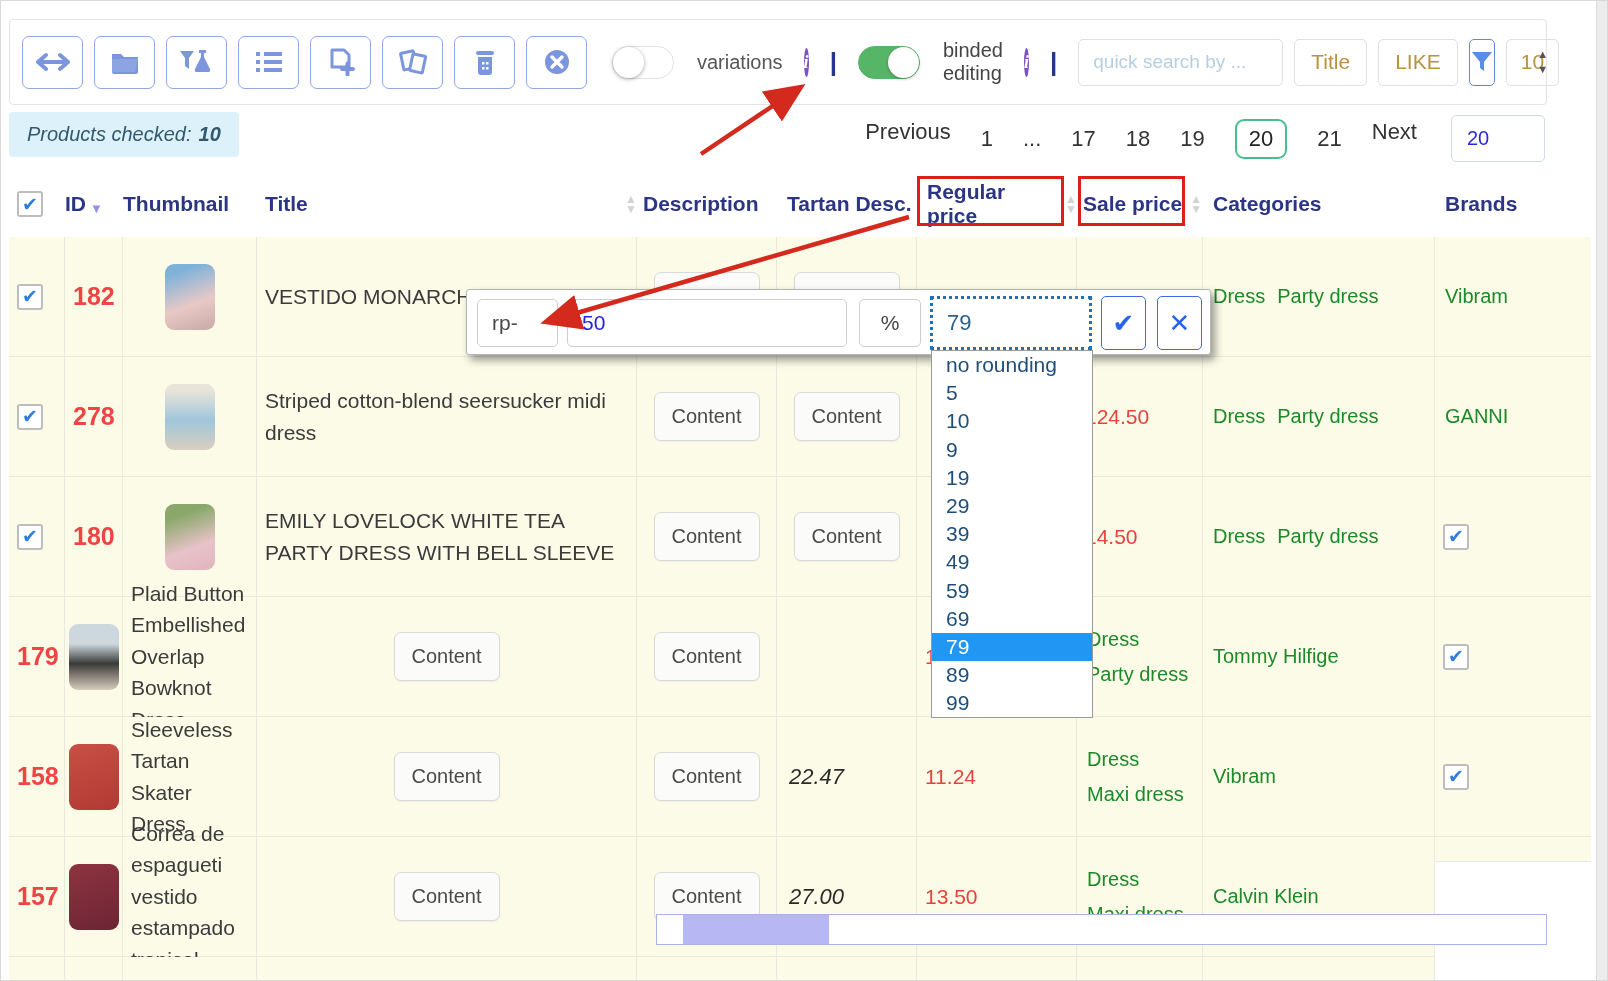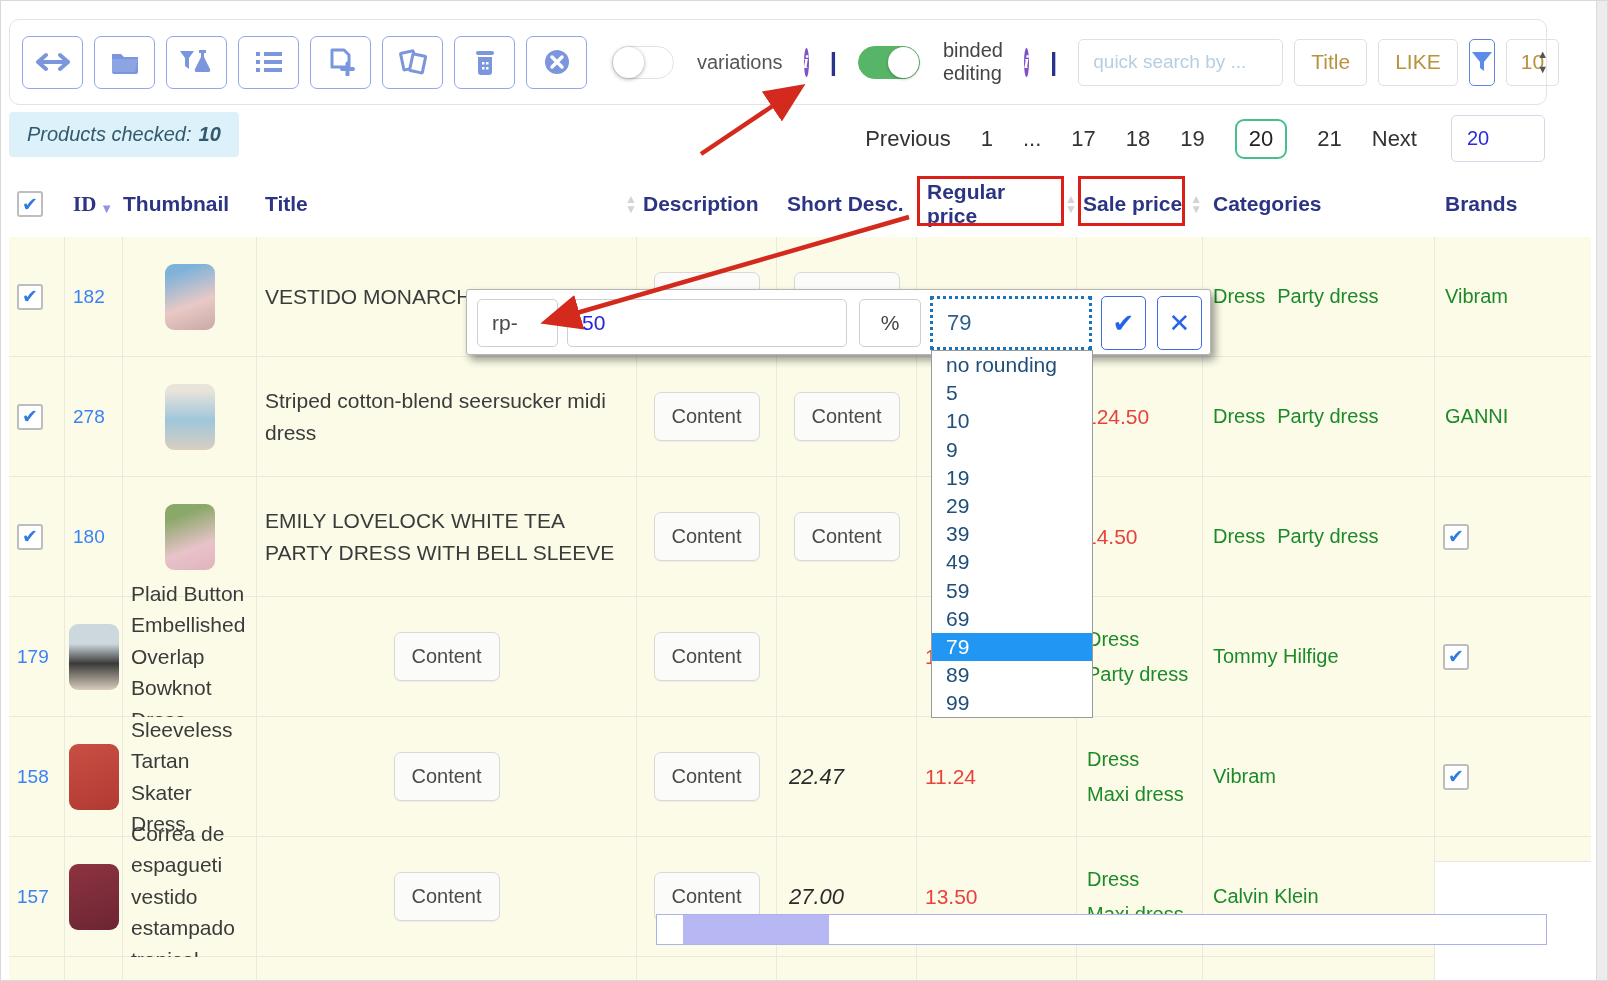--- a/index.html
+++ b/index.html
@@ -1,21 +1,21 @@
 <!DOCTYPE html>
 <html><head>
 <meta charset="utf-8">
 <style>
   * { margin:0; padding:0; box-sizing:border-box; font-family:"Liberation Sans","DejaVu Sans",sans-serif; }
   html,body { background:#fff; }
   #page { position:relative; width:1608px; height:981px; background:#fff; overflow:hidden; border:1px solid #d9d9d9; }
   #right-strip { position:absolute; right:0; top:0; width:11px; height:100%; background:#ececec; border-left:1px solid #dcdcdc; }
 
   
-  #toolbar { position:absolute; left:8px; top:18px; width:1538px; height:86px; border:1px solid #e3e3e3; border-radius:10px;
+  #toolbar { position:absolute; left:8px; top:18px; width:1538px; height:86px; border:1px solid #e3e3e3; border-radius:4px;
              display:flex; align-items:center; padding:0 12px; gap:11px; background:#fff; }
   .tb-btn { width:61px; height:53px; border:1px solid #8fa7e4; border-radius:7px; background:#fff; display:flex;
             align-items:center; justify-content:center; cursor:pointer; flex:0 0 auto; }
   .tb-btn svg { display:block; }
   .tb-ic { color:#7b96dc; }
   .sep { color:#27348b; font-size:26px; font-weight:700; margin:0 10px; }
   .switch { width:62px; height:33px; border-radius:17px; border:1px solid #e2e2e2; background:#fff; position:relative; cursor:pointer; flex:0 0 auto; }
   .switch .knob { position:absolute; top:0px; left:0px; width:31px; height:31px; border-radius:50%; background:#fff;
                   box-shadow:0 1px 4px rgba(0,0,0,.35); }
   .switch.on { background:#57b567; border-color:#57b567; }
@@ -27,35 +27,35 @@
   #quick-search::placeholder { color:#b6cfe2; }
   .gold-btn { height:47px; border:1px solid #e0e0e0; border-radius:5px; background:#fff; color:#b9923e; font-size:21px; padding:0 16px; cursor:pointer; }
   #filter-btn { width:47px; height:47px; border:1px solid #5e88d5; border-radius:5px; background:#fff; display:flex; align-items:center; justify-content:center; cursor:pointer; }
   #page-size { width:88px; height:47px; border:1px solid #e0e0e0; border-radius:5px; display:flex; align-items:center; padding:0 14px; color:#b9923e; font-size:21px; position:relative; cursor:pointer; }
   #page-size .spin { position:absolute; right:10px; top:7px; display:flex; flex-direction:column; color:#555; font-size:11px; line-height:15px; }
 
   
   #checked-badge { position:absolute; left:8px; top:111px; height:45px; background:#dcf1fa; border-radius:4px; display:flex; align-items:center; padding:0 18px;
                    color:#33596e; font-size:20px; font-style:italic; }
   #checked-badge b { margin-left:7px; font-style:italic; }
-  #pagination { position:absolute; top:118px; right:62px; display:flex; align-items:center; gap:30px; font-size:22px; color:#333; }
+  #pagination { position:absolute; top:118px; right:62px; display:flex; gap:30px; font-size:22px; color:#333; }
   .pg-item { cursor:pointer; }
   .pg-num.current { border:2px solid #45c08a; border-radius:9px; padding:5px 12px; color:#222; }
   #page-input { position:absolute; top:114px; right:62px; width:94px; height:47px; border:1px solid #d4d9e8; border-radius:5px; font-size:20px;
                 color:#2b2bdd; padding:0 15px; outline:none; }
 
   
   #grid { position:absolute; left:8px; top:170px; width:1582px; display:grid;
           grid-template-columns:56px 58px 134px 380px 140px 140px 160px 126px 232px 156px; }
   .hcell { height:66px; background:#fff; display:flex; align-items:center; color:#2c3484; font-size:21px; font-weight:700; }
   .cell { height:120px; background:#fbfbe8; border-right:1px solid #e9e9dd; border-bottom:1px solid #e9e9dd; display:flex; align-items:center; }
   .cell:nth-child(10n) { border-right:none; }
   .checkbox { width:26px; height:26px; background:#fff; border:2px solid #bdbdbd; border-radius:3px; margin-left:8px; display:flex; align-items:center;
               justify-content:center; color:#2e7ce0; font-size:19px; font-weight:900; cursor:pointer; line-height:1; }
-  .idtxt { color:#3b82f6; font-size:19px; margin-left:8px; }
+  .idtxt { color:#ef4444; font-size:25px; margin-left:8px;font-weight:bold; }
   .thumb { width:50px; height:66px; border-radius:9px; margin:0 auto; }
   .thumb-0 { background:linear-gradient(160deg,#7fb2d9 15%,#e8c9c6 60%,#c9a9a6 100%); }
   .thumb-1 { background:linear-gradient(180deg,#e8e4da 10%,#9fc6da 55%,#d9cfc0 100%); }
   .thumb-2 { background:linear-gradient(160deg,#8aa86a 20%,#e8c3c9 65%,#e0b4bc 100%); }
   .thumb-3 { background:linear-gradient(180deg,#cdd8de 30%,#3a3a38 60%,#d8cdbd 100%); }
   .thumb-4 { background:linear-gradient(160deg,#c94f43 0%,#b13a34 100%); }
   .thumb-5 { background:linear-gradient(160deg,#8e3340 0%,#6c2534 100%); }
   .titletxt { font-size:21px; color:#3b3b3b; padding:0 6px 0 8px; line-height:1.5; }
   .content-btn { margin:0 auto; width:106px; height:49px; background:#fbfbf9; border:1px solid #d9d9d9; border-radius:7px; color:#4a4a4a;
                  font-size:20px; cursor:pointer; box-shadow:0 1px 1px rgba(0,0,0,.05); }
@@ -226,38 +226,38 @@
       </span>
     <span class="pg-item">Next</span>
   </div>
   <input id="page-input" value="20" style="">
 
   <div id="grid">
     <div class="hcell">
         <span class="checkbox">✔</span>
       </div>
     <div class="hcell">
-        <span style="margin-left:8px;font-family:Liberation Serif, serif;">ID</span>
+        <span style="">ID</span>
         <span class="id-sort">▼</span>
       </div>
     <div class="hcell">
         <span>Thumbnail</span>
       </div>
     <div class="hcell" style="justify-content:space-between;">
         <span style="margin-left:8px;">Title</span>
         <span class="sort">
           <span>▲</span>
           <span>▼</span>
         </span>
       </div>
     <div class="hcell">
         <span style="margin-left:6px;">Description</span>
       </div>
     <div class="hcell">
-        <span style="margin-left:10px;">Short Desc.</span>
+        <span style="margin-left:10px;">Tartan Desc.</span>
       </div>
     <div class="hcell">
         <span style="margin-left:10px;">Regular price</span>
         <span class="sort">
           <span>▲</span>
           <span>▼</span>
         </span>
       </div>
     <div class="hcell">
         <span style="margin-left:6px;">Sale price</span>

